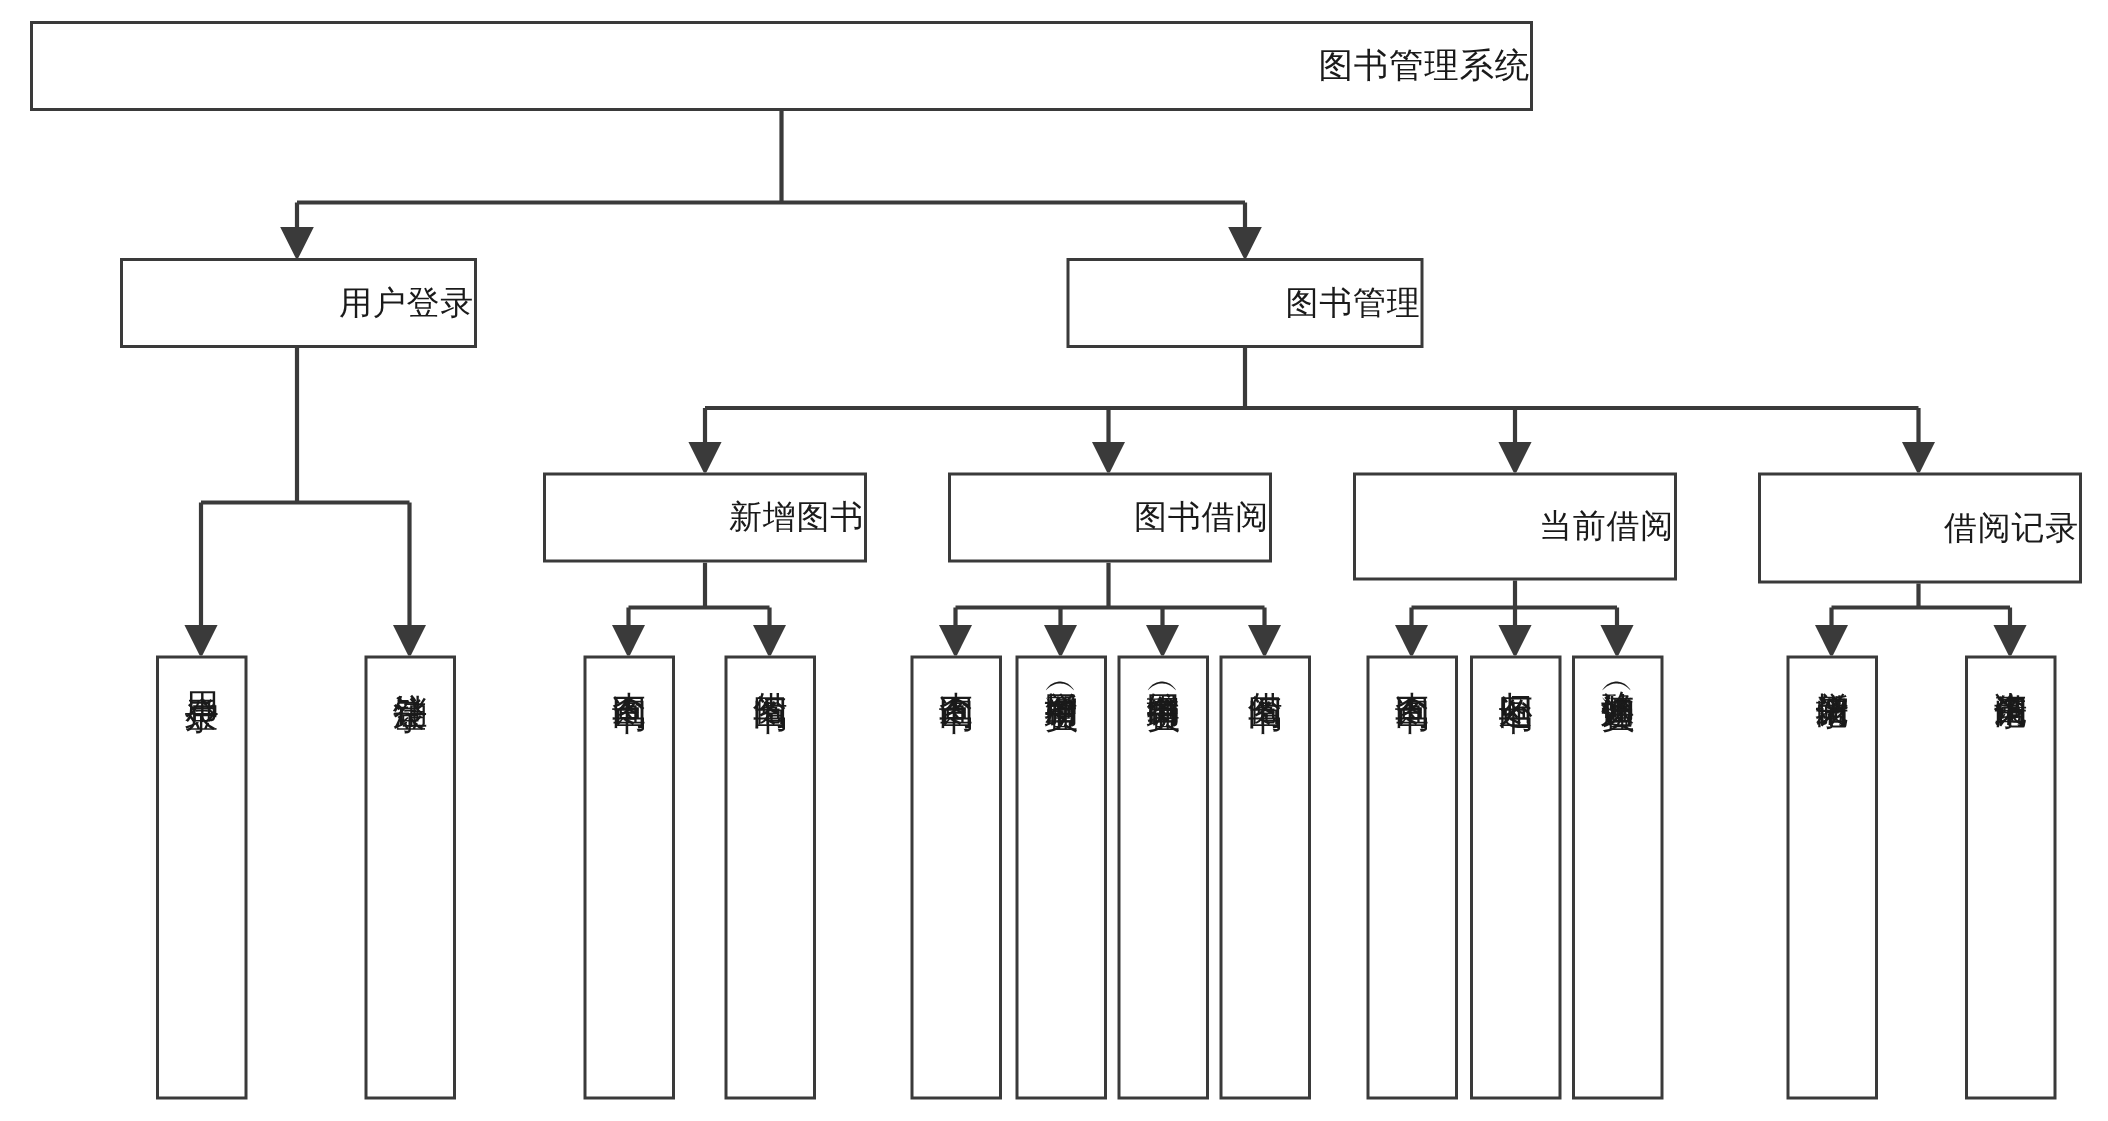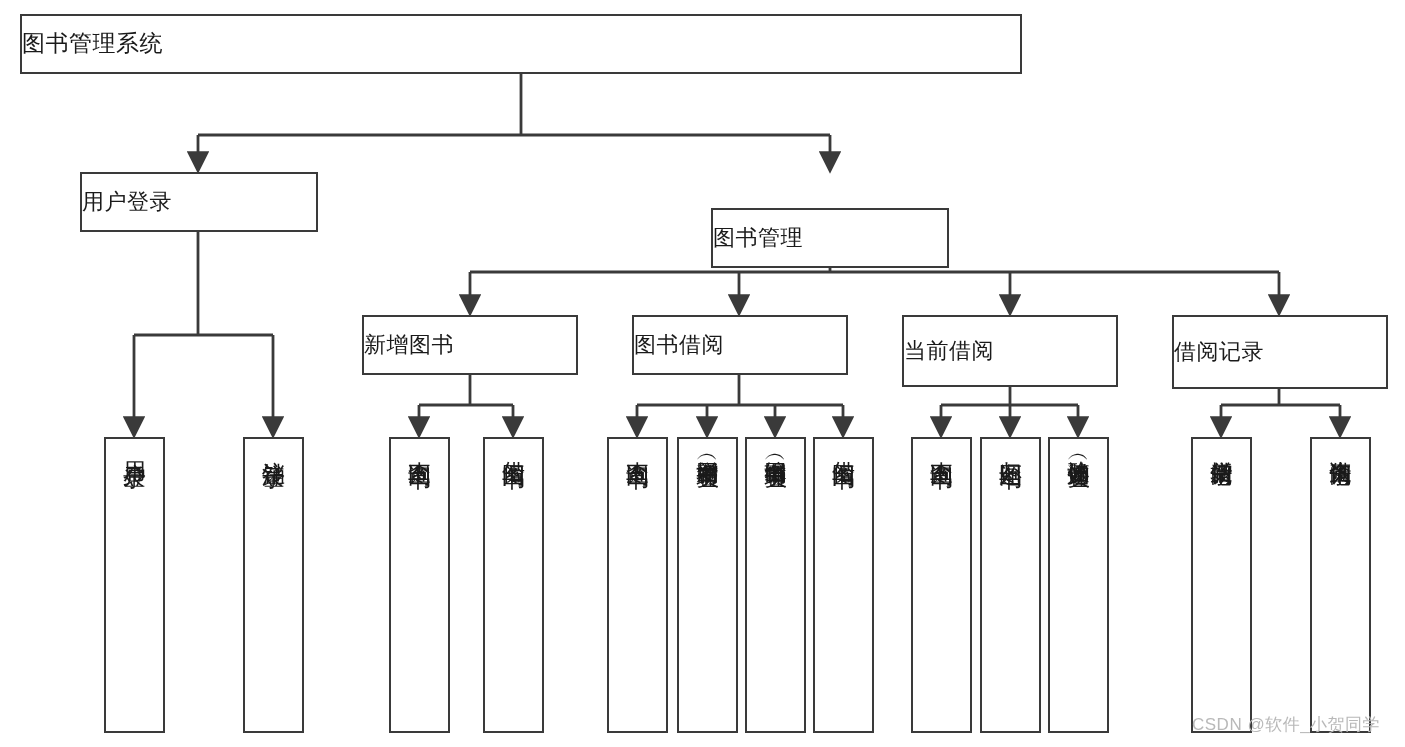--- a/index.html
+++ b/index.html
@@ -25,21 +25,21 @@
     height: 747px;
     pointer-events: none;
   }
   .node {
     position: absolute;
     box-sizing: border-box;
     border: 2.5px solid #3a3a3a;
     background: #ffffff;
     display: flex;
     align-items: center;
-    justify-content: flex-start;
+    justify-content: flex-end;
     color: #1a1a1a;
   }
   .node .lbl {
     display: block;
     text-align: center;
     line-height: 1.18;
     white-space: pre;
   }
   
   .node.h .lbl {
@@ -130,21 +130,21 @@
     </g>
   </svg>
 
   <div class="node h root" style="left:20px; top:14px; width:1002px; height:60px;">
     <span class="lbl">图书管理系统</span>
   </div>
 
   <div class="node h" style="left:80px; top:172px; width:238px; height:60px;">
     <span class="lbl">用户登录</span>
   </div>
-  <div class="node h" style="left:711px; top:172px; width:238px; height:60px;margin-top:36px;">
+  <div class="node h" style="left:711px; top:172px; width:238px; height:60px;">
     <span class="lbl">图书管理</span>
   </div>
 
   <div class="node h" style="left:362px; top:315px; width:216px; height:60px;">
     <span class="lbl">新增图书</span>
   </div>
   <div class="node h" style="left:632px; top:315px; width:216px; height:60px;">
     <span class="lbl">图书借阅</span>
   </div>
   <div class="node h" style="left:902px; top:315px; width:216px; height:72px;">
@@ -191,15 +191,14 @@
     <span class="lbl">确认归还（管理员）</span>
   </div>
 
   <div class="node v tall" style="left:1191px; top:437px; width:61px; height:296px;">
     <span class="lbl">新增借阅记录</span>
   </div>
   <div class="node v tall" style="left:1310px; top:437px; width:61px; height:296px;">
     <span class="lbl">查询借阅记录</span>
   </div>
 
-  <div class="watermark" style="left:1192px; top:713px;">CSDN @软件_小贺同学</div>
 
 </div>
 
 </body></html>

